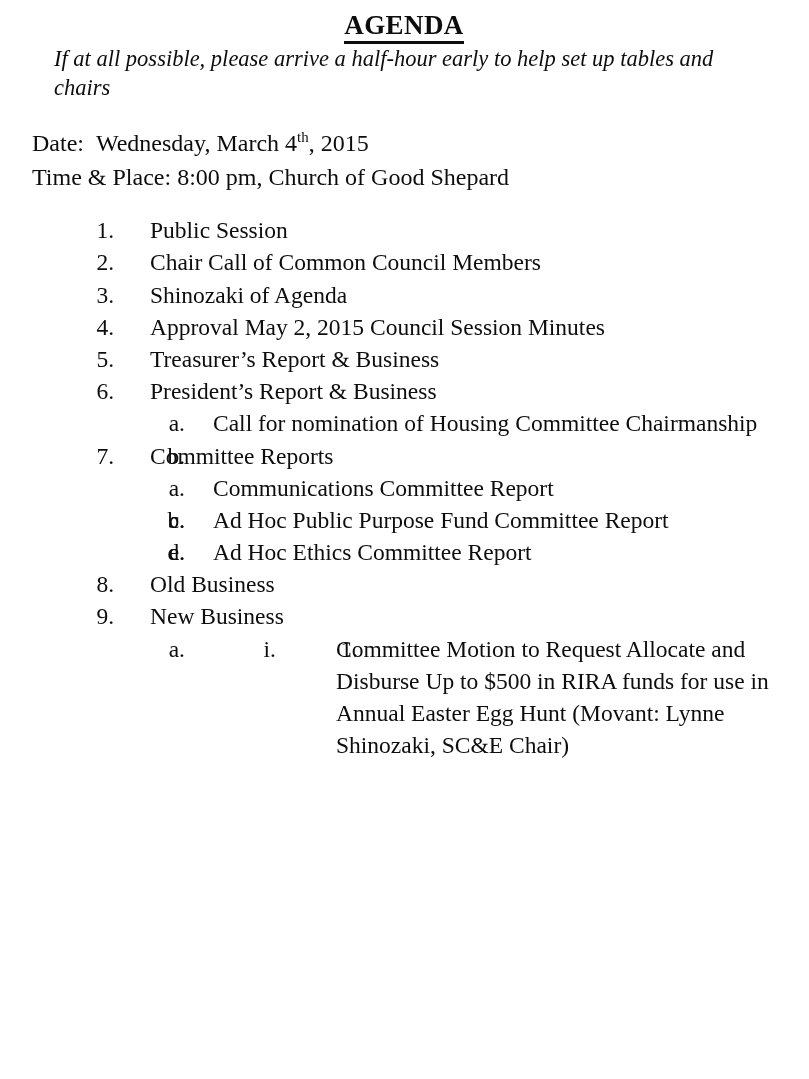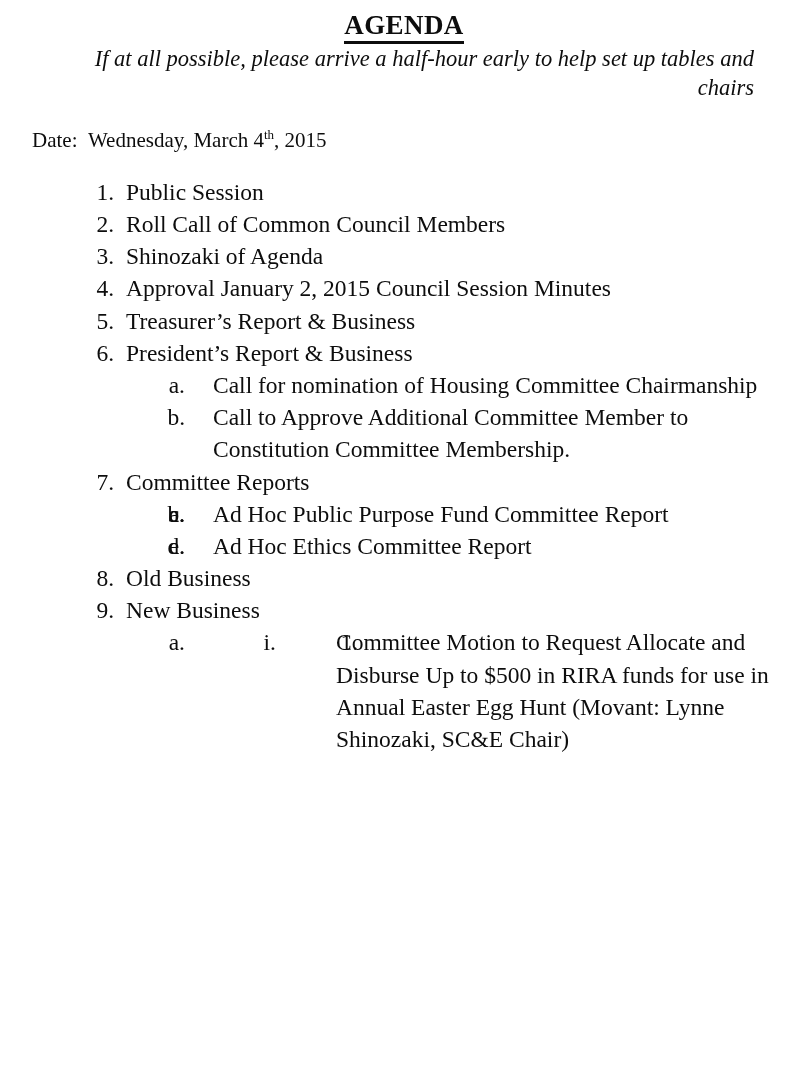--- a/index.html
+++ b/index.html
@@ -32,33 +32,33 @@
     letter-spacing: 0.4px;
     line-height: 1.05;
     margin: 3px 0 2px 0;
   }
   .doc-title span {
     border-bottom: 3px solid #0d0d0d;
     padding-bottom: 1px;
   }
 
   .doc-subtitle {
-    text-align: right;
+    text-align: left;
     font-style: italic;
     font-size: 22.5px;
     line-height: 1.26;
     margin: 6px auto 0 auto;
     width: 700px;
   }
 
   
   .meta {
     margin-top: 24px;
     margin-left: 4px;
-    font-size: 21px;
+    font-size: 24px;
     line-height: 1.42;
   }
   .meta-line { white-space: nowrap; }
   .meta-line sup {
     font-size: 0.62em;
     vertical-align: super;
     line-height: 0;
   }
 
   
@@ -81,21 +81,21 @@
     text-align: right;
     white-space: nowrap;
   }
   .li .body {
     display: block;
   }
 
   
   .lvl1 { margin-left: 30px; }
   .lvl1 > .marker { width: 56px; }
-  .lvl1 > .body   { margin-left: 68px; }
+  .lvl1 > .body   { margin-left: 92px; }
 
   
   .lvl2 { margin-left: 112px; }
   .lvl2 > .marker { width: 45px; }
   .lvl2 > .body   { margin-left: 73px; }
 
   
   .lvl3 { margin-left: 202px; }
   .lvl3 > .marker { width: 46px; }
   .lvl3 > .body   { margin-left: 60px; }
@@ -118,71 +118,75 @@
     <span>AGENDA</span>
   </div>
 
   <div class="doc-subtitle">If at all possible, please arrive a half-hour early to help set up tables and chairs</div>
 
   <div class="meta">
     <div class="meta-line">
       <span>Date:</span>
       &nbsp;<span>Wednesday, March 4</span><sup>th</sup><span>, 2015</span>
     </div>
+    <div class="meta-line">
+      <span>Time &amp; Place:</span>
+      <span>8:00 pm, Church of Good Shepard</span>
+    </div>
   </div>
 
   <div class="outline">
 
     <div class="li lvl1">
       <span class="marker">1.</span>
       <span class="body">Public Session</span>
     </div>
 
     <div class="li lvl1">
       <span class="marker">2.</span>
-      <span class="body">Roll Call of Common Council Members</span>
+      <span class="body">Chair Call of Common Council Members</span>
     </div>
 
     <div class="li lvl1">
       <span class="marker">3.</span>
       <span class="body">Shinozaki of Agenda</span>
     </div>
 
     <div class="li lvl1">
       <span class="marker">4.</span>
-      <span class="body">Approval January 2, 2015 Council Session Minutes</span>
+      <span class="body">Approval May 2, 2015 Council Session Minutes</span>
     </div>
 
     <div class="li lvl1">
       <span class="marker">5.</span>
       <span class="body">Treasurer’s Report &amp; Business</span>
     </div>
 
     <div class="li lvl1">
       <span class="marker">6.</span>
       <span class="body">President’s Report &amp; Business</span>
     </div>
 
     <div class="li lvl2">
       <span class="marker">a.</span>
       <span class="body w-lvl2">Call for nomination of Housing Committee Chairmanship</span>
     </div>
 
     <div class="li lvl2">
       <span class="marker">b.</span>
-      <span class="body w-lvl2">Call to Approve Additional Committee Member to Constitution Committee Membership.</span>
     </div>
 
     <div class="li lvl1">
       <span class="marker">7.</span>
       <span class="body">Committee Reports</span>
     </div>
 
     <div class="li lvl2">
       <span class="marker">a.</span>
+      <span class="body">Communications Committee Report</span>
     </div>
 
     <div class="li lvl2">
       <span class="marker">b.</span>
     </div>
 
     <div class="li lvl2">
       <span class="marker">c.</span>
       <span class="body">Ad Hoc Public Purpose Fund Committee Report</span>
     </div>

